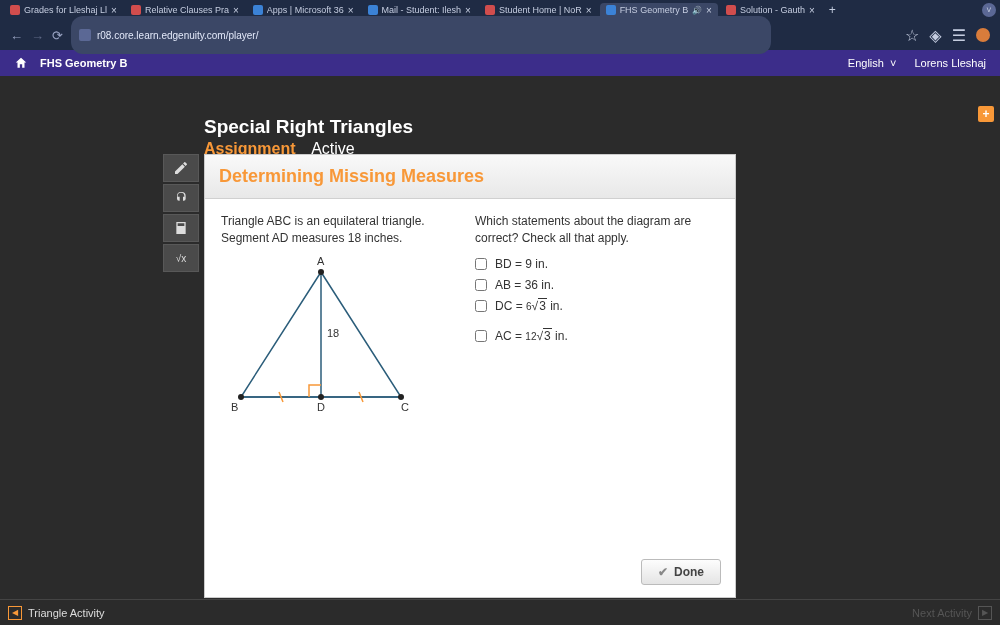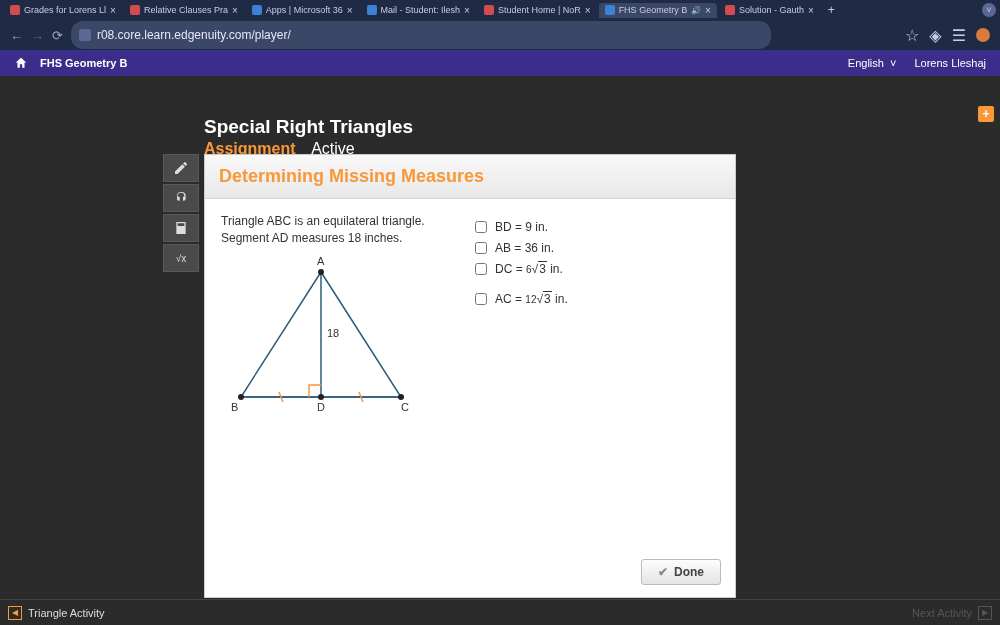--- a/index.html
+++ b/index.html
@@ -10,21 +10,21 @@
 .tab { display: flex; align-items: center; gap: 4px; padding: 2px 6px; max-width: 130px; overflow: hidden; white-space: nowrap; border-radius: 4px 4px 0 0; }
 .tab.active { background: #3b4766; }
 .tab-favicon { width: 10px; height: 10px; border-radius: 2px; flex-shrink: 0; }
 .tab-title { overflow: hidden; text-overflow: ellipsis; flex: 1; }
 .tab-close { font-size: 10px; flex-shrink: 0; cursor: pointer; }
 .tab-add { font-size: 12px; padding: 0 6px; cursor: pointer; }
 .tab-profile { width: 14px; height: 14px; background: #5b6895; border-radius: 50%; margin-left: auto; display:flex;align-items:center;justify-content:center;font-size:9px;}
 
 .addr-bar { background: #1f2b44; height: 30px; display: flex; align-items: center; gap: 8px; padding: 0 10px; }
 .nav-icon { color: #9aa4c4; font-size: 13px; cursor: pointer; }
-.url-box { background: #3b4766; border-radius: 12px; height: 28px; flex: 1; display: flex; align-items: center; padding: 0 8px; gap: 6px; color: #e2e8f9; font-size: 12px; max-width:700px;}
+.url-box { background: #3b4766; border-radius: 12px; height: 38px; flex: 1; display: flex; align-items: center; padding: 0 8px; gap: 6px; color: #e2e8f9; font-size: 10px; max-width:700px;}
 .site-icon { width: 12px; height: 12px; background: #5b6895; border-radius: 2px; flex-shrink:0;}
 .addr-actions { display: flex; align-items: center; gap: 10px; color: #c5cde0; margin-left:auto;}
 .new-chrome { background: #1f2b44; border: 1px solid #5b6895; border-radius: 12px; padding: 3px 8px; font-size: 10px; color: #e2e8f9;display:flex;align-items:center;gap:4px; }
 
 
 .platform-bar { background: #3c2d8a; height: 26px; display: flex; align-items: center; padding: 0 14px; color: #fff; font-size: 11px; font-weight: bold; }
 .platform-home { width: 14px; height: 14px; margin-right: 12px; }
 .platform-right { margin-left: auto; display: flex; align-items: center; gap: 18px; font-weight: normal; font-size: 11px; }
 
 
@@ -73,21 +73,21 @@
 .prev-arrow { width: 14px; height: 14px; border: 1px solid #f89838; display: flex; align-items: center; justify-content: center; color: #f89838; font-size: 8px; }
 .next-activity { margin-left: auto; display: flex; align-items: center; gap: 6px; color: #555; font-size: 11px; }
 .next-arrow { width: 14px; height: 14px; border: 1px solid #555; display: flex; align-items: center; justify-content: center; color: #555; font-size: 8px; }
 </style>
 </head>
 <body>
 
 <div class="browser-tabs" id="tabstrip">
     <div class="tab">
       <span class="tab-favicon" style="background: rgb(209, 77, 77);"></span>
-      <span class="tab-title">Grades for Lorens Ll</span>
+      <span class="tab-title">Grades for Lleshaj Ll</span>
       <span class="tab-close">×</span>
     </div>
     <div class="tab">
       <span class="tab-favicon" style="background: rgb(209, 77, 77);"></span>
       <span class="tab-title">Relative Clauses Pra</span>
       <span class="tab-close">×</span>
     </div>
     <div class="tab">
       <span class="tab-favicon" style="background: rgb(59, 130, 214);"></span>
       <span class="tab-title">Apps | Microsoft 36</span>
@@ -201,20 +201,21 @@
             <circle cx="100" cy="140" r="3" fill="#222"></circle>
           </svg>
           <span class="dlabel" style="left:96px;top:-2px">A</span>
           <span class="dlabel" style="left:10px;top:144px">B</span>
           <span class="dlabel" style="left:180px;top:144px">C</span>
           <span class="dlabel" style="left:96px;top:144px">D</span>
           <span class="dlabel" style="left:106px;top:70px">18</span>
         </div>
       </div>
       <div class="col">
+        <div class="prompt">Which statements about the diagram are correct? Check all that apply.</div>
         <div class="options" id="options">
             <label class="opt">
               <input type="checkbox" style="">
               <span>BD = 9 in.</span>
             </label>
             <label class="opt">
               <input type="checkbox" style="">
               <span>AB = 36 in.</span>
             </label>
             <label class="opt">

